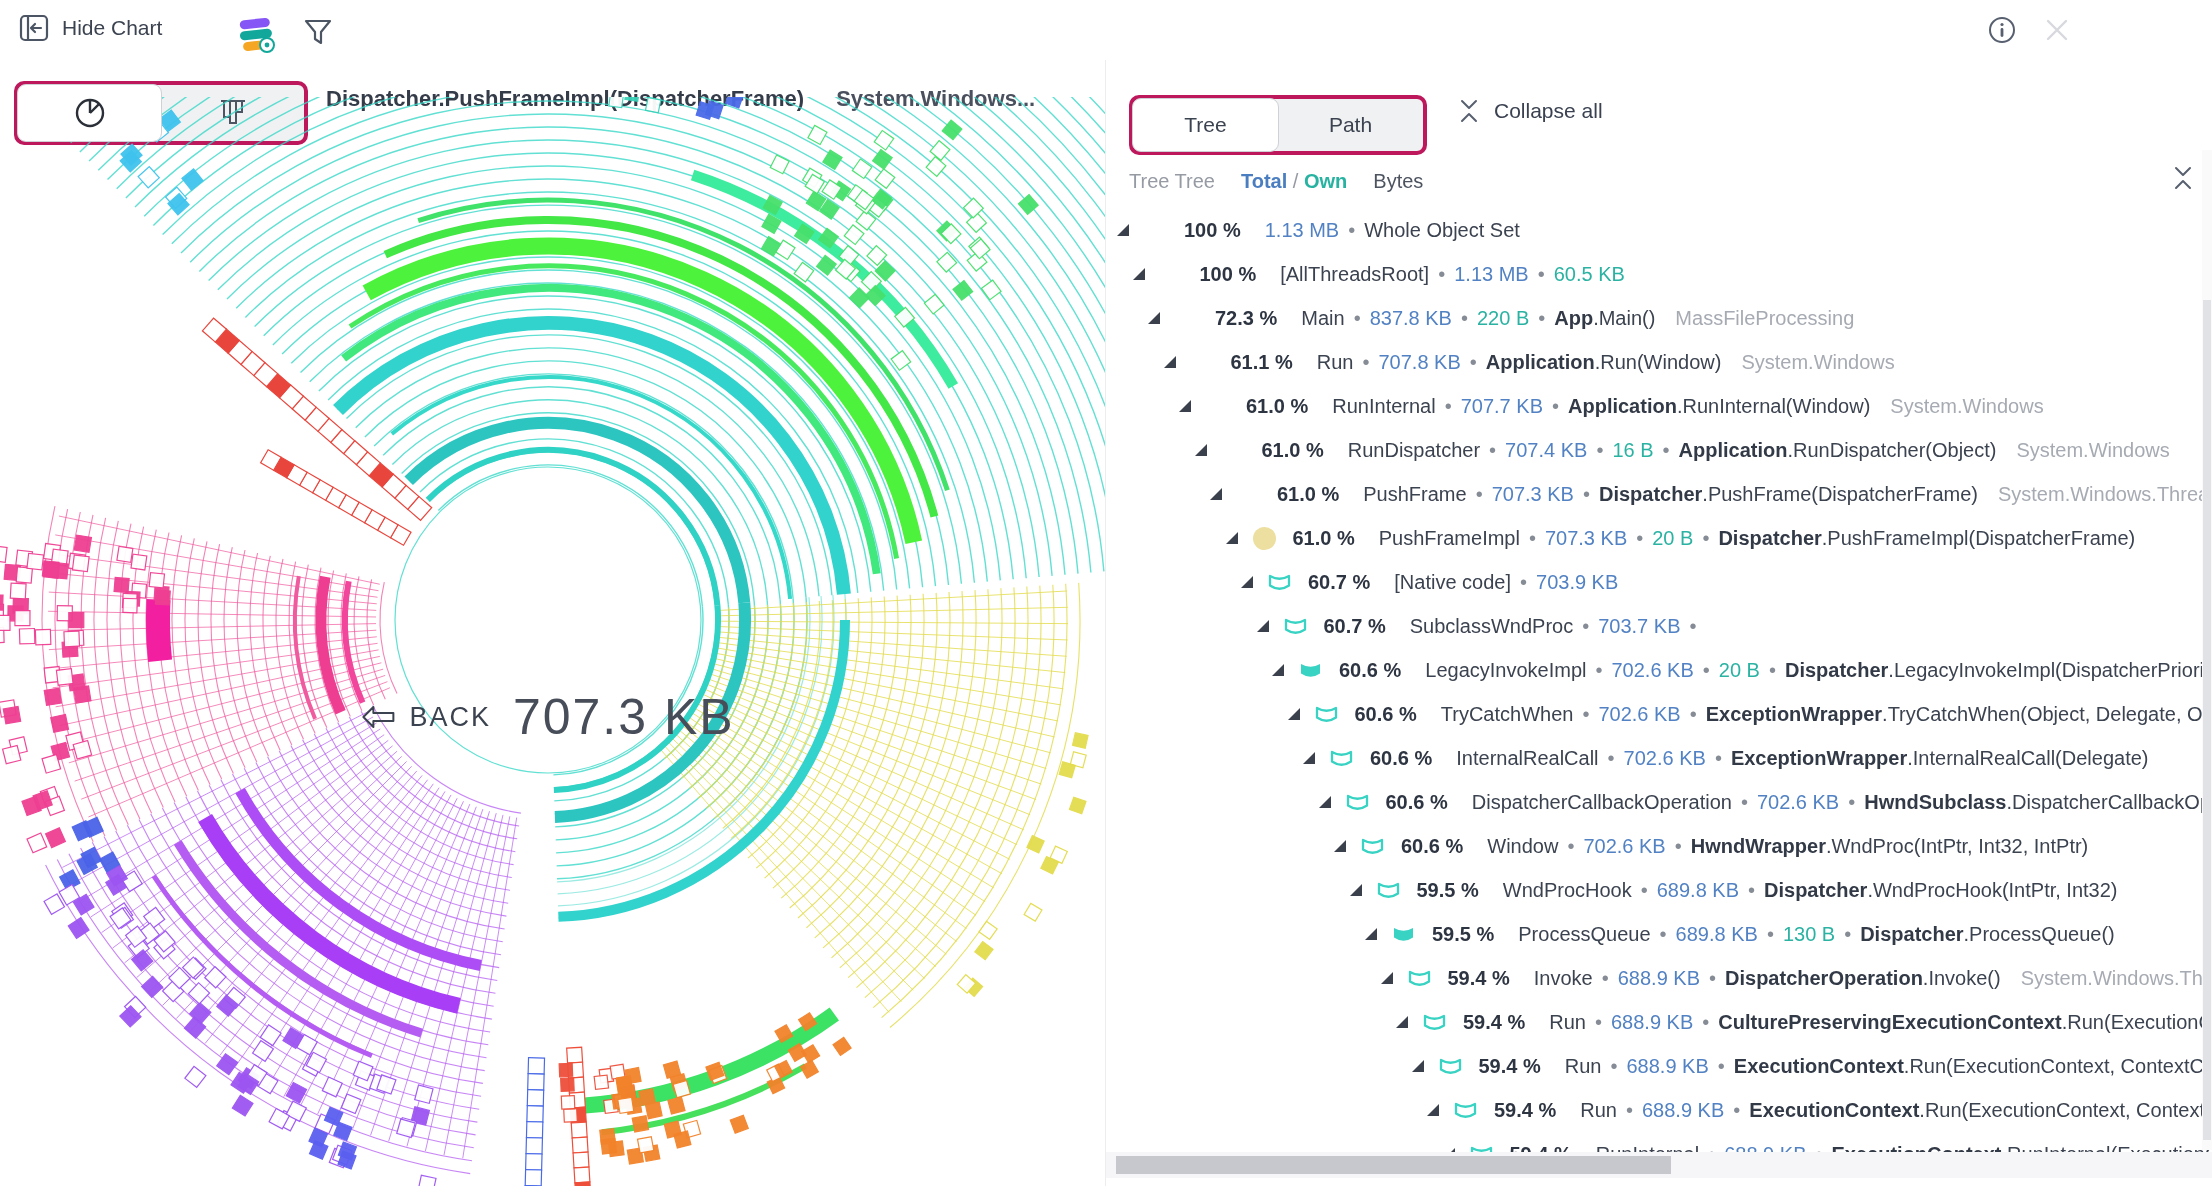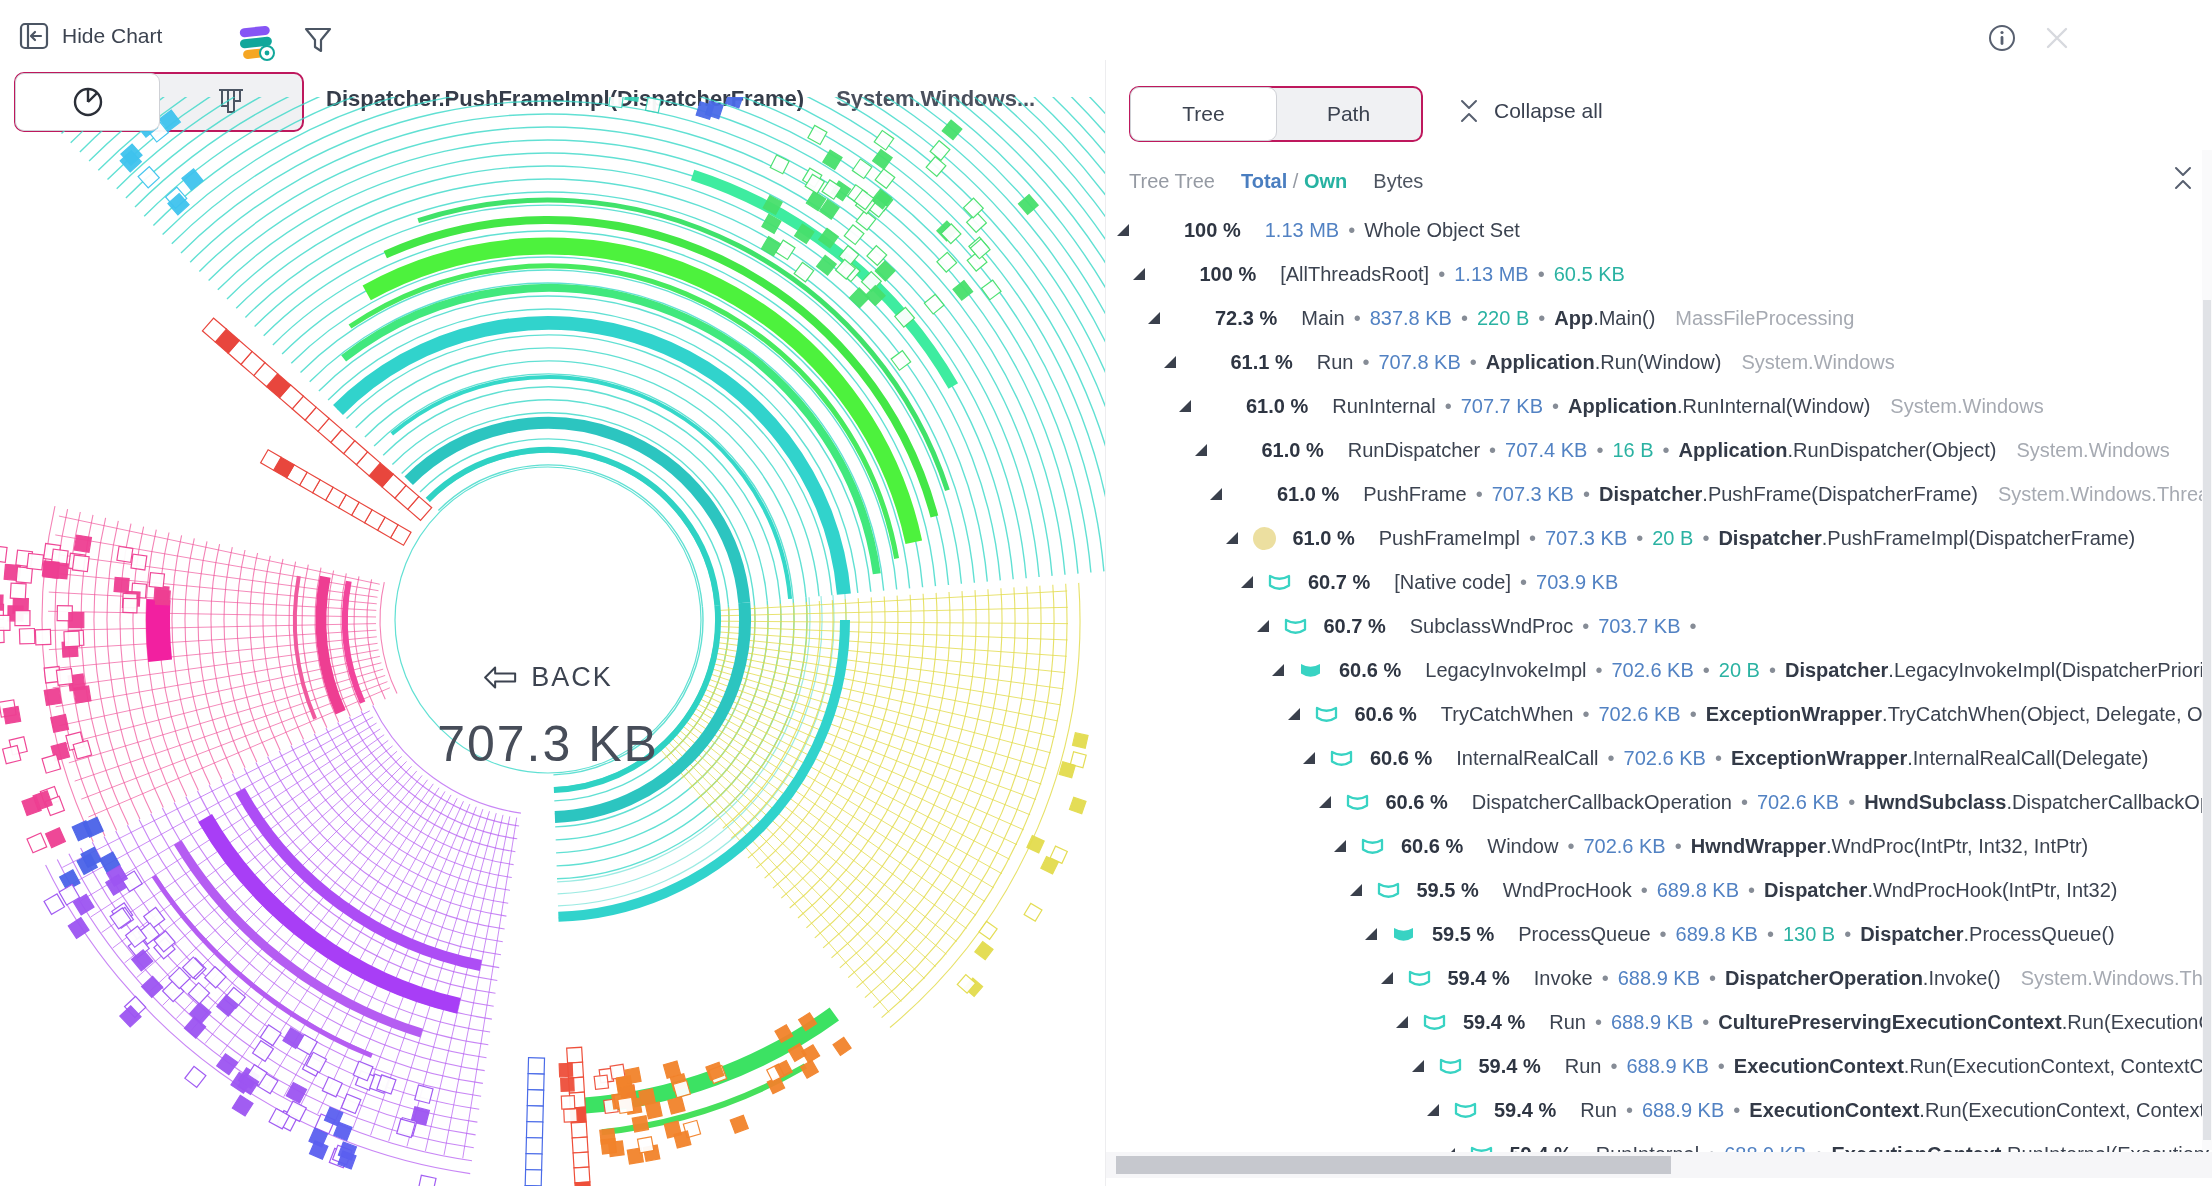--- a/index.html
+++ b/index.html
@@ -1,35 +1,35 @@
 <!DOCTYPE html>
 <html><head>
 <meta charset="utf-8">
 <style>
   html,body{margin:0;padding:0;background:#fff;}
   .app{position:relative;width:2212px;height:1186px;background:#fff;overflow:hidden;
        font-family:"Liberation Sans",sans-serif;color:#3c4350;}
   
-  .topbar{position:absolute;left:0;top:12px;width:2084px;height:60px;}
+  .topbar{position:absolute;left:0;top:4px;width:2084px;height:60px;}
   .hide-chart{position:absolute;left:18px;top:8px;display:flex;align-items:center;gap:12px;cursor:pointer;}
   .hide-chart span{font-size:21px;color:#3c4350;}
   .tool-ic{position:absolute;top:8px;}
   .info-close{position:absolute;right:14px;top:12px;display:flex;gap:28px;align-items:center;}
   
-  .seg{position:absolute;display:flex;border:2px solid #be185d;border-radius:10px;background:#f0f1f3;}
+  .seg{position:absolute;display:flex;border:4px solid #be185d;border-radius:10px;background:#f0f1f3;margin-top:9px;}
   .seg .seg-btn{display:flex;align-items:center;justify-content:center;cursor:pointer;}
   .seg .seg-btn.active{background:#fff;border:1px solid #cfd1d6;border-radius:9px;margin:-1px;z-index:2;}
   .seg-chart{left:14px;top:72px;width:286px;height:56px;}
   .seg-chart .seg-btn{width:143px;height:56px;}
   .chart-title{position:absolute;left:326px;top:86px;font-size:22px;white-space:nowrap;}
   .chart-title b{color:#353c49;font-weight:700;}
   .chart-title .ns{color:#4a505d;font-weight:700;margin-left:26px;}
   .chart-area{position:absolute;left:0;top:97px;width:1105px;height:1089px;overflow:hidden;}
   .center-overlay{position:absolute;left:548px;top:620px;transform:translate(-50%,-50%);
-      display:flex;flex-direction:column;align-items:center;gap:22px;z-index:5;}
+      display:flex;flex-direction:row;align-items:center;gap:22px;z-index:5;}
   .back-btn{display:flex;align-items:center;gap:14px;cursor:pointer;}
   .back-btn span{font-size:27px;letter-spacing:2px;color:#3c4350;}
   .center-size{font-size:50px;font-weight:300;color:#474d59;letter-spacing:2px;}
   
   .tree-panel{position:absolute;left:1105px;top:60px;width:1107px;height:1126px;border-left:1px solid #ededef;overflow:hidden;}
   .seg-view{left:23px;top:26px;width:290px;height:52px;position:absolute;}
   .seg-view .seg-btn{width:145px;height:52px;font-size:21px;color:#3c4350;}
   .collapse-all{position:absolute;left:350px;top:38px;display:flex;align-items:center;gap:12px;cursor:pointer;}
   .collapse-all span{font-size:21px;color:#3a4150;}
   .tree-header{position:absolute;left:23px;top:110px;display:flex;align-items:center;gap:26px;font-size:20px;}

